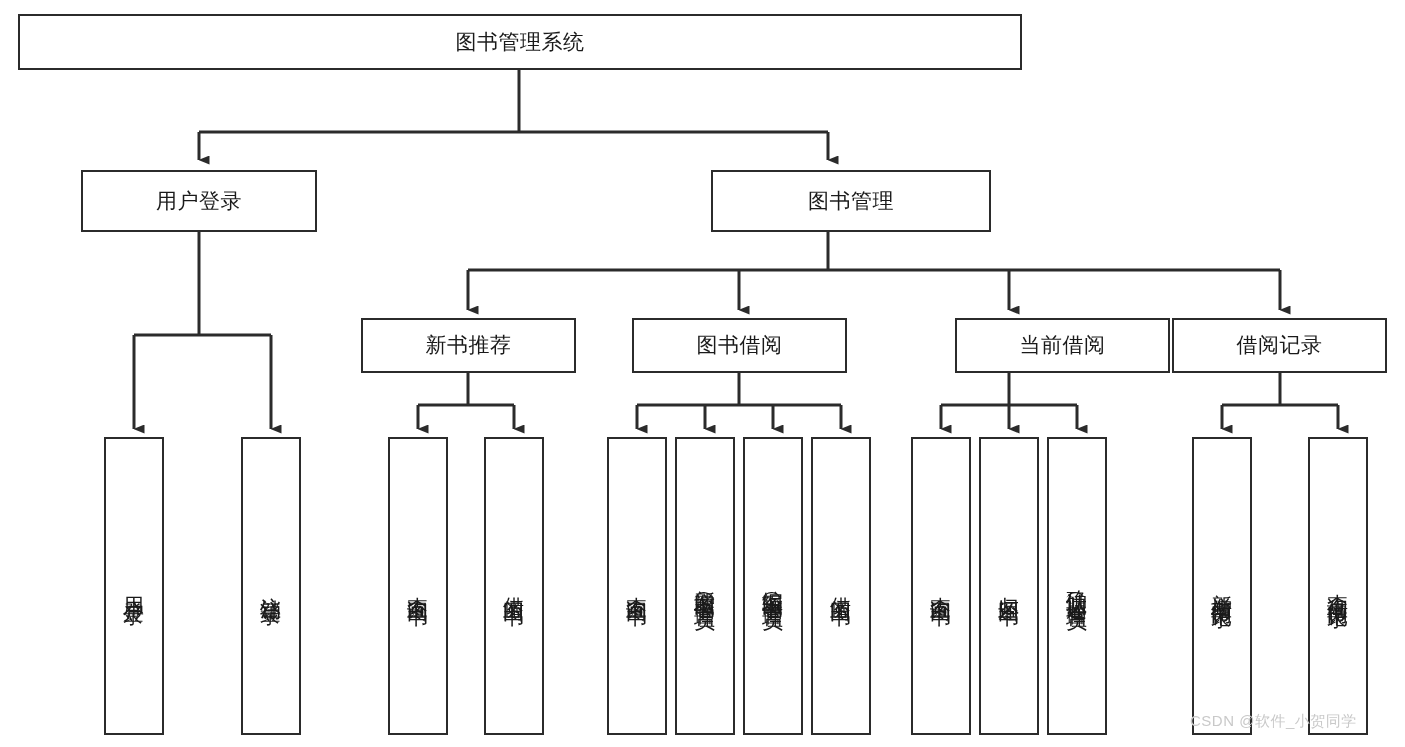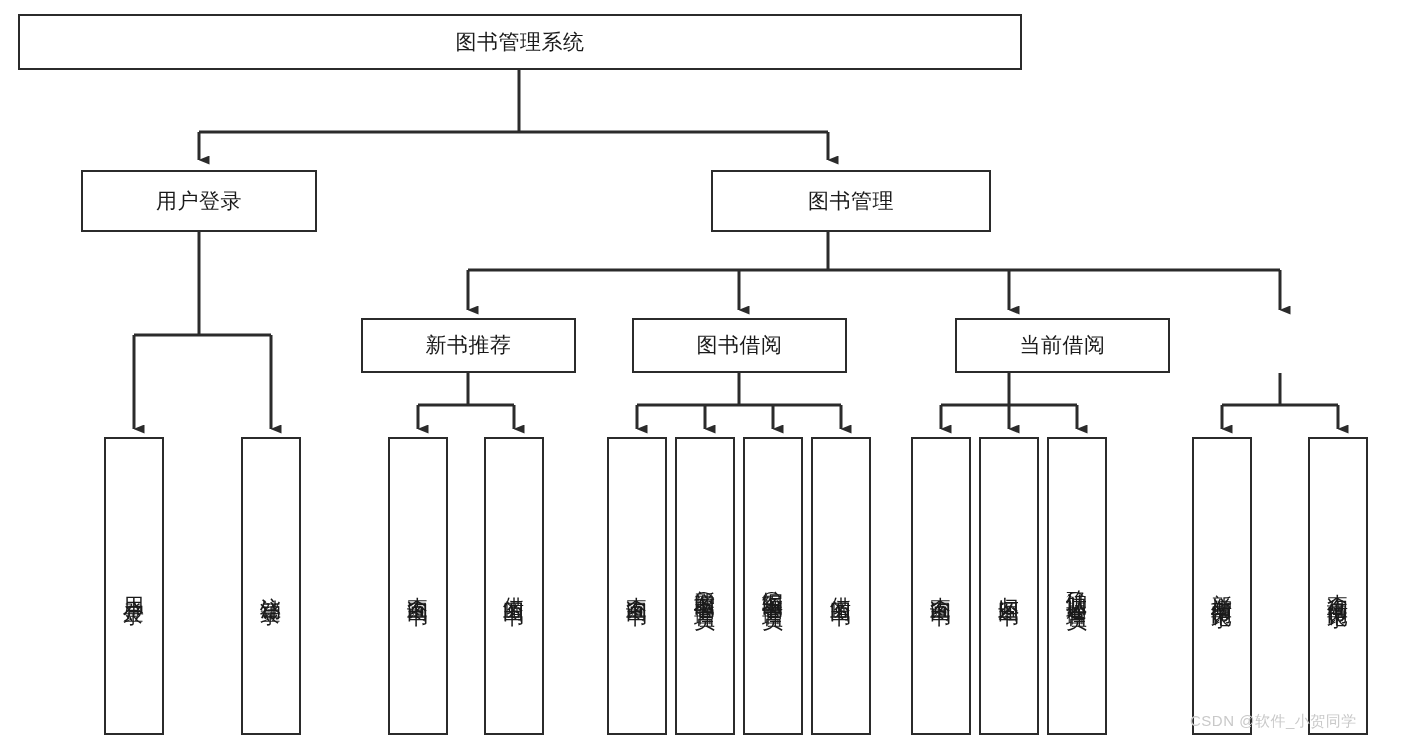--- a/index.html
+++ b/index.html
@@ -142,20 +142,23 @@
 
   <div class="node-box" style="left:361px; top:318px; width:215px; height:55px;">
     <span class="node-label-h">新书推荐</span>
   </div>
   <div class="node-box" style="left:632px; top:318px; width:215px; height:55px;">
     <span class="node-label-h">图书借阅</span>
   </div>
   <div class="node-box" style="left:955px; top:318px; width:215px; height:55px;">
     <span class="node-label-h">当前借阅</span>
   </div>
+  <div class="node-box" style="left:1172px; top:318px; width:215px; height:55px;">
+    <span class="node-label-h">借阅记录</span>
+  </div>
 
   <div class="node-box" style="left:104px; top:437px; width:60px; height:298px;">
     <span class="node-label-v">用户登录</span>
   </div>
   <div class="node-box" style="left:241px; top:437px; width:60px; height:298px;">
     <span class="node-label-v">注销登录</span>
   </div>
 
   <div class="node-box" style="left:388px; top:437px; width:60px; height:298px;">
     <span class="node-label-v">查询图书</span>

